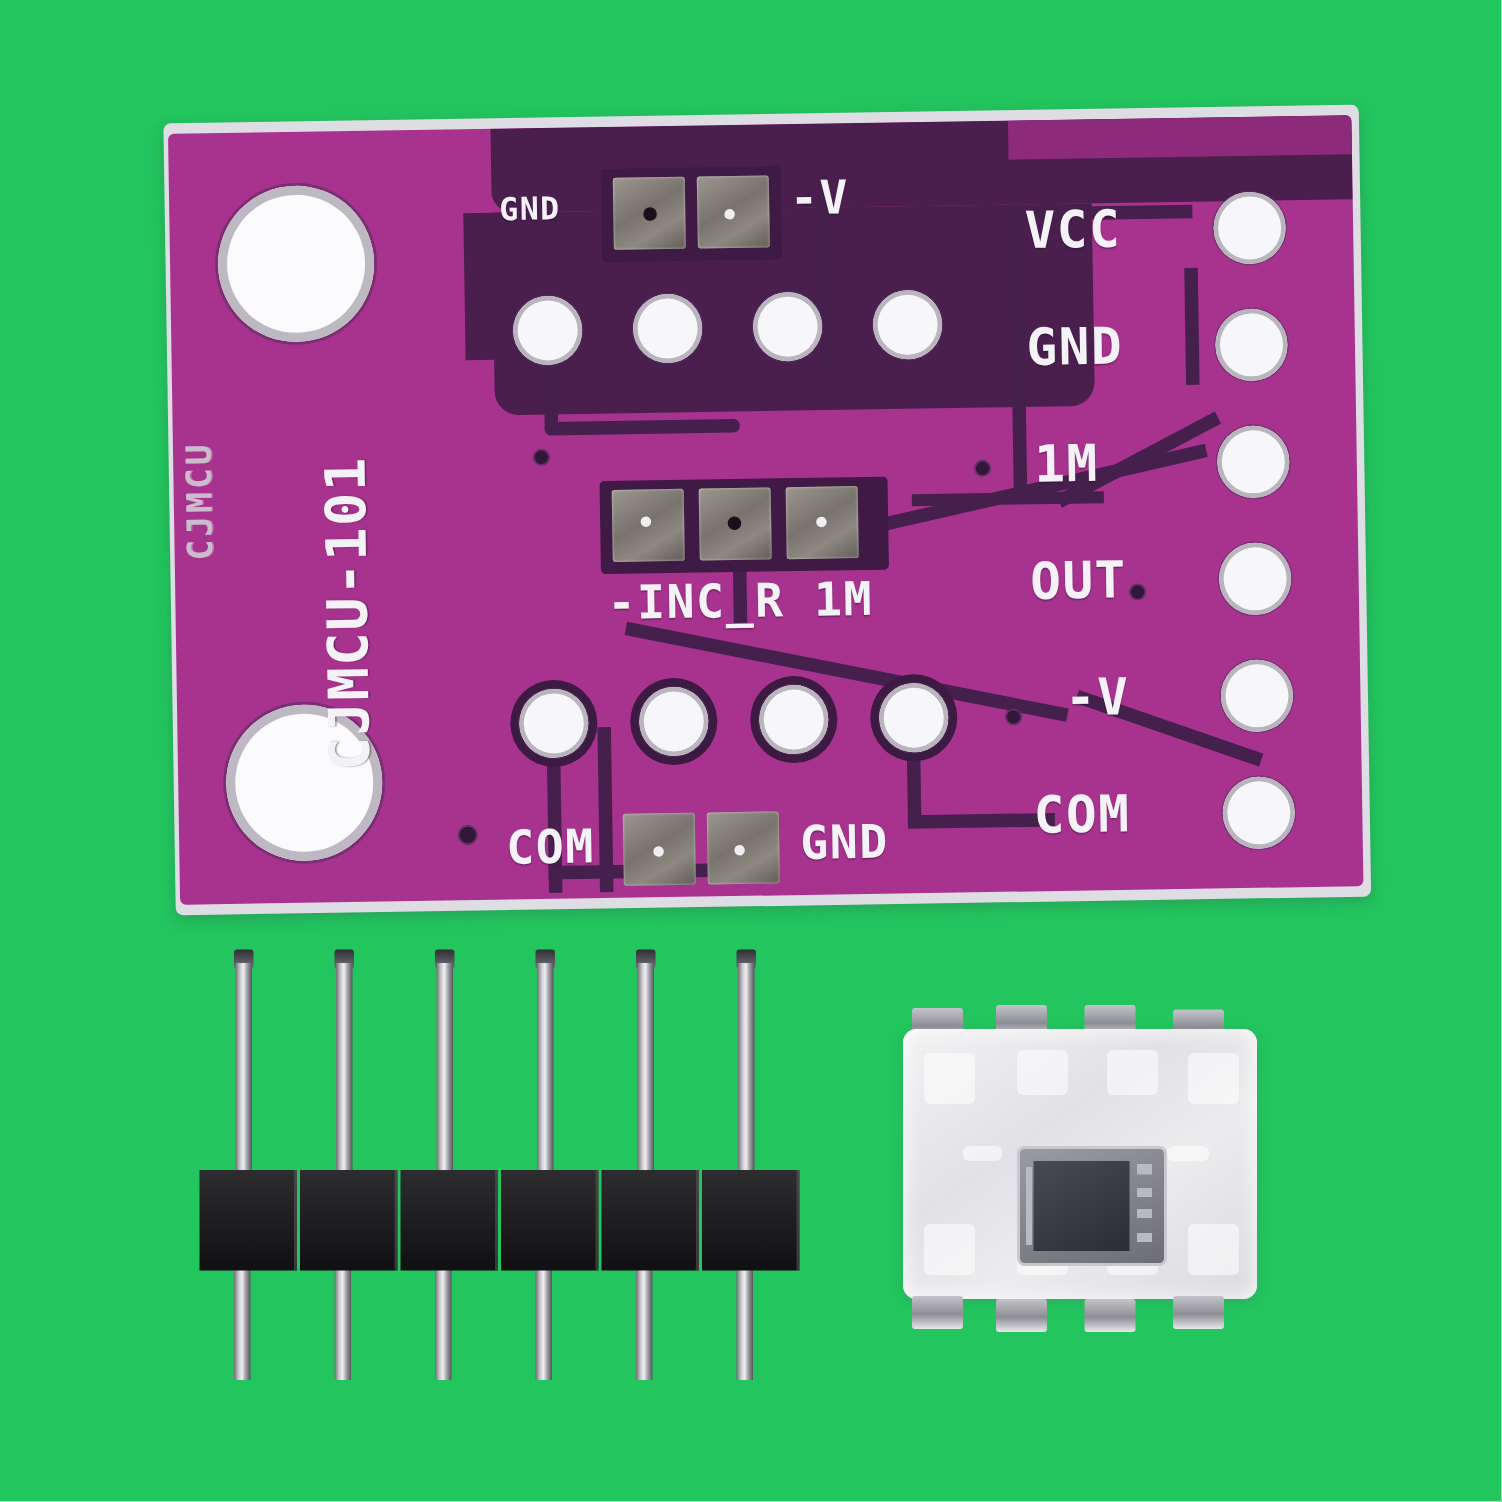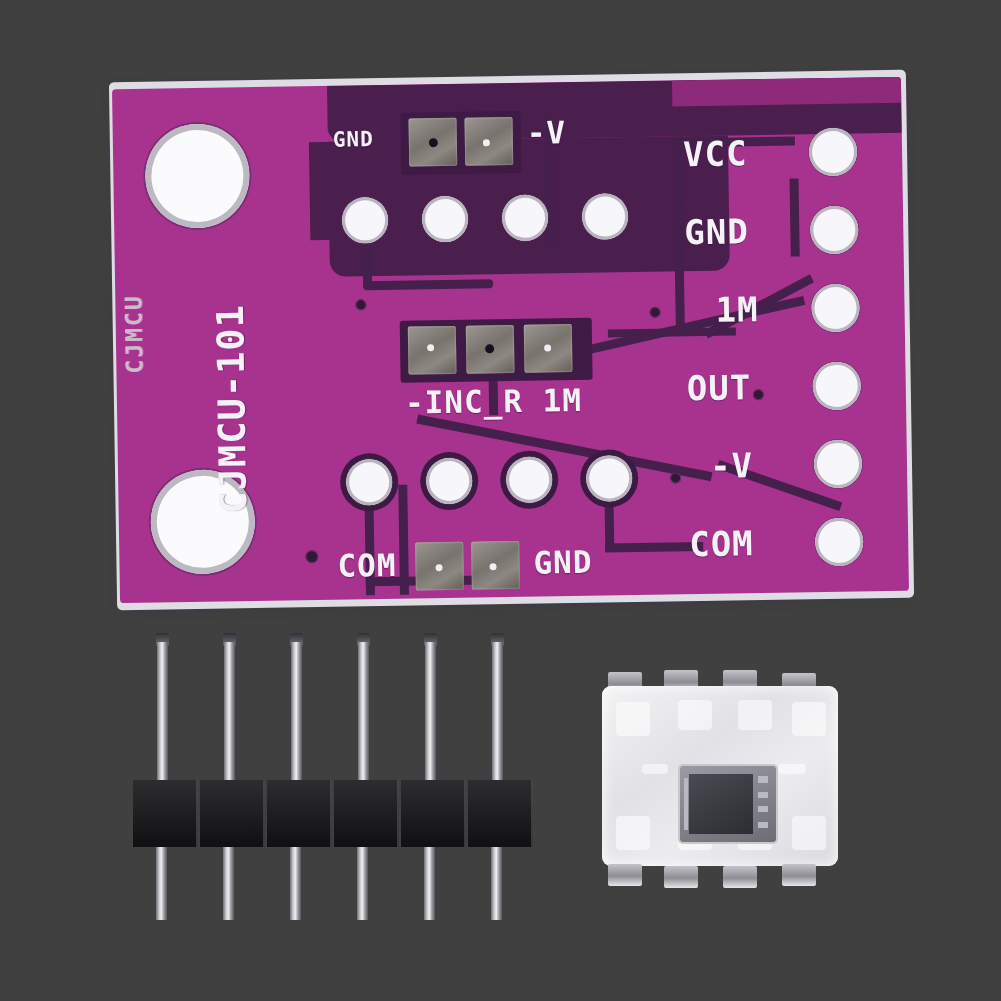--- a/index.html
+++ b/index.html
@@ -1,20 +1,20 @@
 <!DOCTYPE html>
 <html><head>
 <meta charset="utf-8">
 <title>CJMCU-101 Product Photo</title>
 <style>
   html,body{margin:0;padding:0;background:#ffffff;}
   body{width:1001px;height:1001px;position:relative;overflow:hidden;
        font-family:"DejaVu Sans Mono","Liberation Mono",monospace;}
 
-  #scene{position:absolute;inset:0;background:#404040;}
+  #scene{position:absolute;inset:0;background:#22c55e;}
 
   
   #board-wrap{position:absolute;left:113px;top:76px;width:797px;height:528px;
               transform:rotate(-0.9deg);}
   
   #board-edge{position:absolute;inset:0;background:#dfdde4;border-radius:5px;
               box-shadow:0 3px 9px rgba(60,40,70,.22);}
   #board{position:absolute;left:3px;top:7px;width:789px;height:514px;
          background:#a8338f;border-radius:4px;overflow:hidden;}
 
@@ -166,21 +166,21 @@
 
       <div class="hole" style="left:696px;top:50px;width:48px;height:48px;"></div>
       <div class="hole" style="left:696px;top:128px;width:48px;height:48px;"></div>
       <div class="hole" style="left:696px;top:206px;width:48px;height:48px;"></div>
       <div class="hole" style="left:696px;top:284px;width:48px;height:48px;"></div>
       <div class="hole" style="left:696px;top:362px;width:48px;height:48px;"></div>
       <div class="hole" style="left:696px;top:440px;width:48px;height:48px;"></div>
 
       <div class="silk silk-lg lbl" style="left:570px;top:54px;">VCC</div>
       <div class="silk silk-lg lbl" style="left:570px;top:132px;">GND</div>
-      <div class="silk silk-lg lbl" style="left:600px;top:210px;">1M</div>
+      <div class="silk silk-lg lbl" style="left:574px;top:210px;">1M</div>
       <div class="silk silk-lg lbl" style="left:570px;top:288px;">OUT</div>
       <div class="silk silk-lg lbl" style="left:592px;top:366px;">-V</div>
       <div class="silk silk-lg lbl" style="left:570px;top:444px;">COM</div>
 
       <div class="mount" style="left:32px;top:36px;width:104px;height:104px;"></div>
       <div class="mount" style="left:32px;top:382px;width:104px;height:104px;"></div>
 
       <div class="via" style="left:240px;top:214px;width:11px;height:11px;"></div>
       <div class="via" style="left:534px;top:226px;width:11px;height:11px;"></div>
       <div class="via" style="left:636px;top:310px;width:11px;height:11px;"></div>

